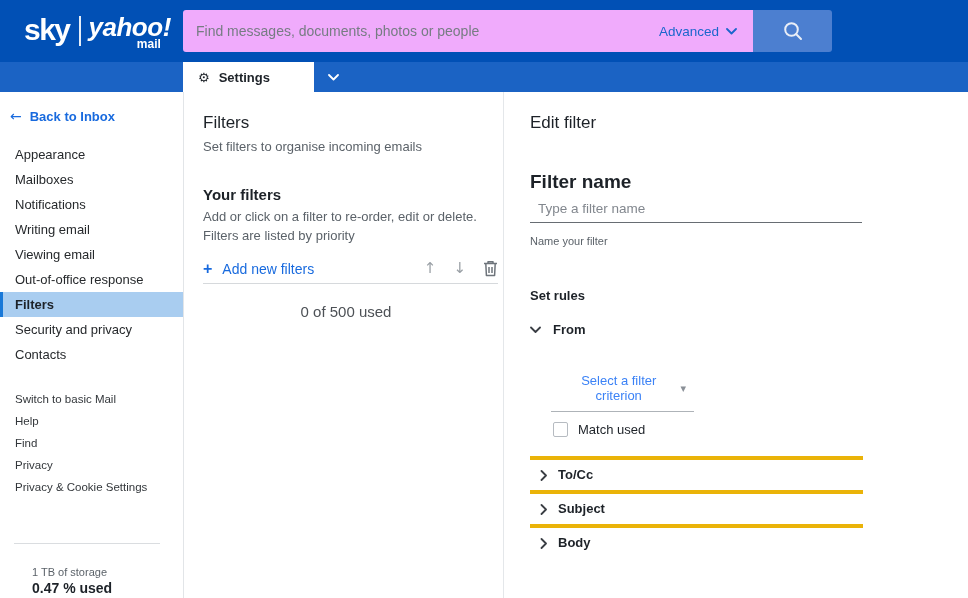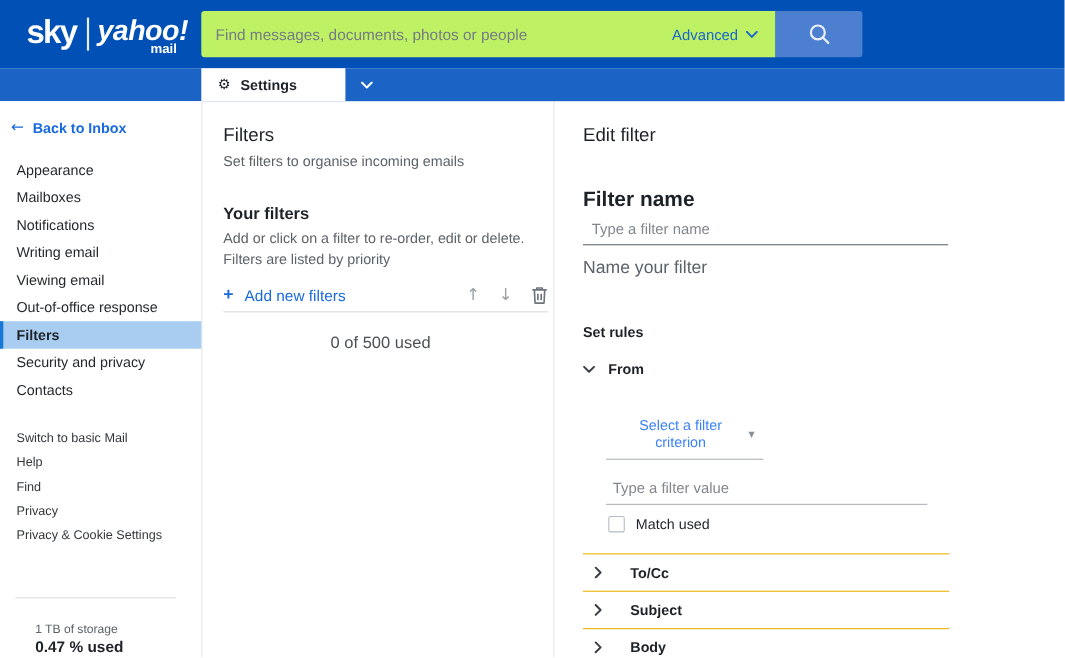--- a/index.html
+++ b/index.html
@@ -10,21 +10,21 @@
   
   .topbar { position:relative; height:62px; background:#0150b5; }
   .logo { position:absolute; left:24px; top:13px; display:flex; align-items:flex-start; color:#fff; cursor:default; }
   .logo-sky { font-size:30px; font-weight:700; letter-spacing:-1.5px; line-height:34px; }
   .logo-divider { width:2px; height:30px; background:rgba(255,255,255,.9); margin:3px 8px 0 9px; }
   .logo-yahoo-wrap { display:flex; flex-direction:column; align-items:flex-end; }
   .logo-yahoo { font-size:26px; font-weight:700; font-style:italic; letter-spacing:-.5px; line-height:28px; }
   .logo-mail { font-size:12px; font-weight:700; line-height:12px; margin:-3px 10px 0 0; }
 
   .search { position:absolute; left:183px; top:10px; height:42px; display:flex; }
-  .search-box { width:522px; height:42px; background:#bef264; border-radius:3px 0 0 3px; display:flex; align-items:center; }
+  .search-box { width:570px; height:42px; background:#f0abfc; border-radius:3px 0 0 3px; display:flex; align-items:center; }
   .search-input { flex:1; height:100%; border:none; outline:none; background:transparent; font-family:"Liberation Sans",sans-serif; font-size:14px; color:#1d2228; padding-left:13px; }
   .search-input::placeholder { color:#767c83; opacity:1; }
   .advanced-btn { display:flex; align-items:center; gap:7px; padding:0 16px 0 8px; height:100%; background:none; border:none; cursor:pointer; color:#1a66cc; font-family:"Liberation Sans",sans-serif; font-size:13.5px; }
   .search-btn { width:79px; height:42px; background:#4c7fd0; border:none; border-radius:0 3px 3px 0; display:flex; align-items:center; justify-content:center; cursor:pointer; }
 
   
   .tabbar { position:relative; height:30px; background:#1b63c4; }
   .settings-tab { position:absolute; left:183px; top:0; width:131px; height:30px; background:#fff; display:flex; align-items:center; gap:9px; padding-left:15px; cursor:pointer; }
   .gear-icon { font-family:"DejaVu Sans",sans-serif; font-size:13px; color:#1d2228; line-height:1; }
   .settings-label { font-size:13px; font-weight:700; color:#1d2228; }
@@ -57,35 +57,35 @@
   .row-spacer { flex:1; }
   .row-icon-btn { background:none; border:none; cursor:pointer; padding:0; margin-left:17px; display:flex; align-items:center; }
   .arrow-glyph { font-family:"DejaVu Sans",sans-serif; font-size:15px; color:#9aa0a6; line-height:1; }
   .usage { margin-top:19px; font-size:15px; color:#4d5156;text-align:center; }
 
   
   .right { flex:1; padding:21px 0 0 26px; }
   .field-label { margin-top:41px; font-size:19px; font-weight:700; color:#1d2228; line-height:15px; }
   .u-input { display:block; width:332px; border:none; outline:none; border-bottom:1px solid #676d73; background:transparent; font-family:"Liberation Sans",sans-serif; font-size:13.5px; color:#1d2228; padding:10px 0 6px 8px; margin-top:2px; }
   .u-input::placeholder { color:#82878e; opacity:1; }
-  .field-help { margin-top:12px; font-size:16px; color:#5b6269; }
+  .field-help { margin-top:12px; font-size:11px; color:#5b6269; }
   .set-rules { margin-top:41px; font-size:13px; font-weight:700; color:#1d2228; line-height:15px; }
   .rule-head { margin-top:19px; display:flex; align-items:center; gap:12px; cursor:pointer; width:333px; }
   .rule-label { font-size:13px; font-weight:700; color:#1d2228; line-height:16px; }
   .rule-body { margin-left:21px; }
   .criterion { margin-top:30px; width:143px; border-bottom:1px solid #aeb3b8; background:none; font-family:"Liberation Sans",sans-serif; display:flex; align-items:center; justify-content:space-between; padding:5px 8px 8px 6px; border-top:none; border-left:none; border-right:none; cursor:pointer; }
   .criterion-text { font-size:13px; color:#3b82f6; }
   .criterion-caret { font-family:"DejaVu Sans",sans-serif; font-size:11px; color:#8a9097; }
   .value-input { display:block; width:292px; border:none; outline:none; border-bottom:1px solid #aeb3b8; background:transparent; font-family:"Liberation Sans",sans-serif; font-size:13.5px; color:#1d2228; padding:6px 0 7px 6px; margin-top:12px; }
   .value-input::placeholder { color:#82878e; opacity:1; }
   .match-row { margin-top:10px; display:flex; align-items:center; gap:10px; margin-left:2px; }
   .match-checkbox { appearance:none; -webkit-appearance:none; width:15px; height:15px; border:1px solid #b6bbc1; border-radius:2px; background:#fff; cursor:pointer; margin:0; }
   .match-label { font-size:13px; color:#1d2228; cursor:pointer; }
   .rules-list { margin-top:19px; width:333px; }
-  .collapsed-row { height:34px; display:flex; align-items:center; gap:25px; border-top:1px solid #eab308; padding-left:10px; cursor:pointer; }
+  .collapsed-row { height:34px; display:flex; align-items:center; gap:10px; border-top:4px solid #eab308; padding-left:10px; cursor:pointer; }
 </style>
 </head>
 <body>
 
 <div class="app">
 
   <div class="topbar">
     <div class="logo">
       <span class="logo-sky">sky</span>
       <span class="logo-divider"></span>
@@ -205,21 +205,20 @@
               <path d="M1 1.5l4.5 4.5L10 1.5" fill="none" stroke="#3a3e44" stroke-width="1.8" stroke-linecap="round" stroke-linejoin="round"></path>
             </svg>
         </span>
         <span class="rule-label">From</span>
       </div>
       <div class="rule-body">
         <button class="criterion">
           <span class="criterion-text">Select a filter criterion</span>
           <span class="criterion-caret">▾</span>
         </button>
-        <input class="value-input" type="text" placeholder="Type a filter value" style="">
         <div class="match-row">
           <input class="match-checkbox" type="checkbox" style="">
           <span class="match-label">Match used</span>
         </div>
       </div>
 
       <div class="rules-list">
         <div class="collapsed-row">
           <span style="display:flex;">
             <svg width="8" height="11" viewBox="0 0 8 11">

